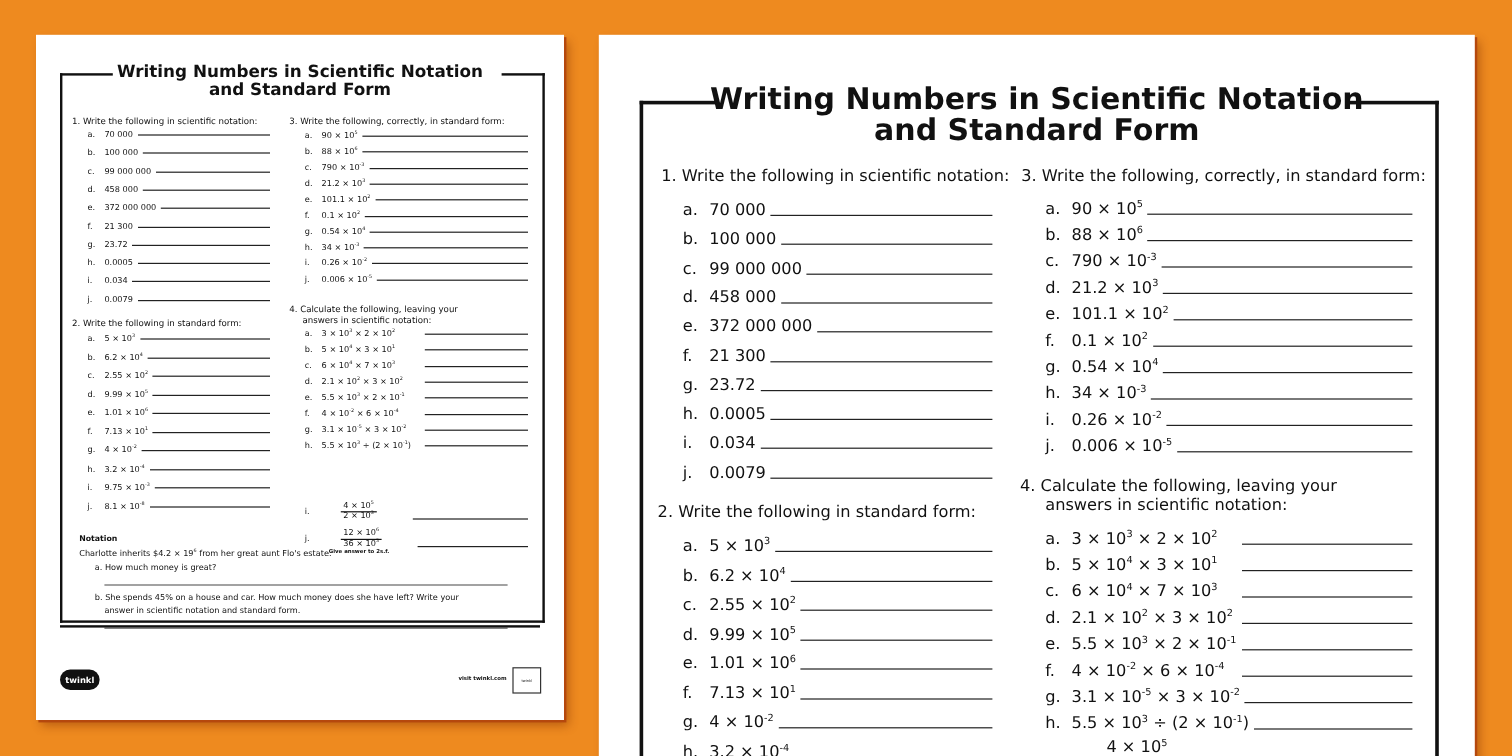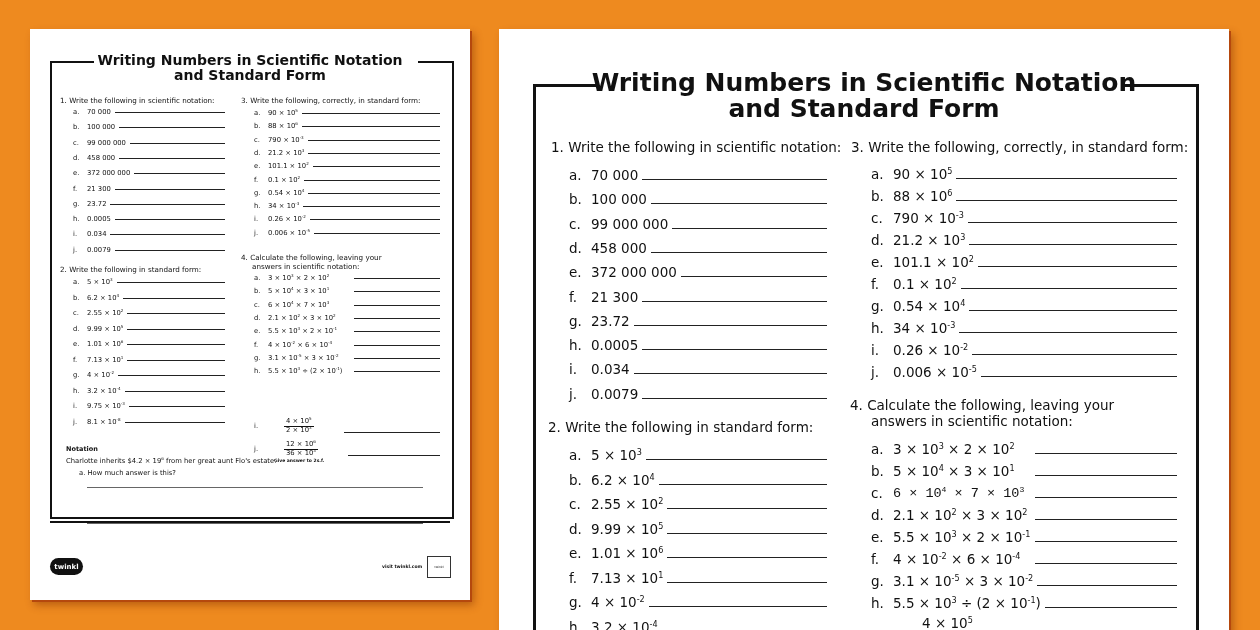--- a/index.html
+++ b/index.html
@@ -263,22 +263,26 @@
           <span class="num">12 × 10<sup>6</sup></span>
           <span class="den">36 × 10<sup>3</sup></span>
         </span>
         <span class="line" style="margin-left: 30px; align-self: flex-end;"></span>
       </div>
       <div style="position: absolute; left: 244px; top: 429px; font-size: 4.5px; font-weight: bold;">Give answer to 2s.f.</div>
     </div>
 
   <div style="position:absolute;left:36px;top:416px;font-size:6.5px;font-weight:bold;">Notation</div>
   <div style="position:absolute;left:36px;top:428px;font-size:6.8px;white-space:nowrap;"><span>Charlotte inherits $4.2 × 19</span><sup>6</sup><span> from her great aunt Flo's estate.</span></div>
-  <div style="position:absolute;left:49px;top:440px;font-size:6.8px;">a. How much answer is this?</div>
+  <div style="position:absolute;left:49px;top:440px;font-size:6.8px;">a. How much money is great?</div>
   <div style="position:absolute;left:57px;top:458px;width:336px;border-bottom:1px solid #666;"></div>
+  <div style="position:absolute;left:49px;top:465px;font-size:6.8px;white-space:nowrap;">
+    <div>b. She spends 45% on a house and car. How much money does she have left? Write your</div>
+    <div style="padding-left:8px;margin-top:3px">answer in scientific notation and standard form.</div>
+  </div>
   <div style="position:absolute;left:57px;top:494px;width:336px;border-bottom:1px solid #666;"></div>
 
   <div class="footer-rule" style="left:20px;top:492px;width:400px;"></div>
   <div class="logo" style="left:20px;top:529px;width:33px;height:17px;font-size:7px;border-radius:9px;">twinkl</div>
   <div class="visit" style="left:352px;top:535px;">visit twinkl.com</div>
   <div class="badge" style="left:397px;top:527px;width:22px;height:20px;">twinkl</div>
 </div>
 
 <div class="page page-large lg">
   <div class="frame" style="left:34px;top:55px;width:660px;height:600px;border-width:3px;">
@@ -451,21 +455,21 @@
         <span class="expr" style="min-width: 138px;">3 × 10<sup>3</sup> × 2 × 10<sup>2</sup></span>
         <span class="line"></span>
       </div>
       <div class="item" style="left: 372px; top: 430px; width: 306px;">
         <span class="lbl">b.</span>
         <span class="expr" style="min-width: 138px;">5 × 10<sup>4</sup> × 3 × 10<sup>1</sup></span>
         <span class="line"></span>
       </div>
       <div class="item" style="left: 372px; top: 452px; width: 306px;">
         <span class="lbl">c.</span>
-        <span class="expr" style="min-width: 138px; font-family: Liberation Mono, monospace;">6 × 10<sup>4</sup> × 7 × 10<sup>3</sup></span>
+        <span class="expr" style="min-width: 138px;">6 × 10<sup>4</sup> × 7 × 10<sup>3</sup></span>
         <span class="line"></span>
       </div>
       <div class="item" style="left: 372px; top: 474px; width: 306px;">
         <span class="lbl">d.</span>
         <span class="expr" style="min-width: 138px;">2.1 × 10<sup>2</sup> × 3 × 10<sup>2</sup></span>
         <span class="line"></span>
       </div>
       <div class="item" style="left: 372px; top: 496px; width: 306px;">
         <span class="lbl">e.</span>
         <span class="expr" style="min-width: 138px; margin-top: 36px;">5.5 × 10<sup>3</sup> × 2 × 10<sup>-1</sup></span>

